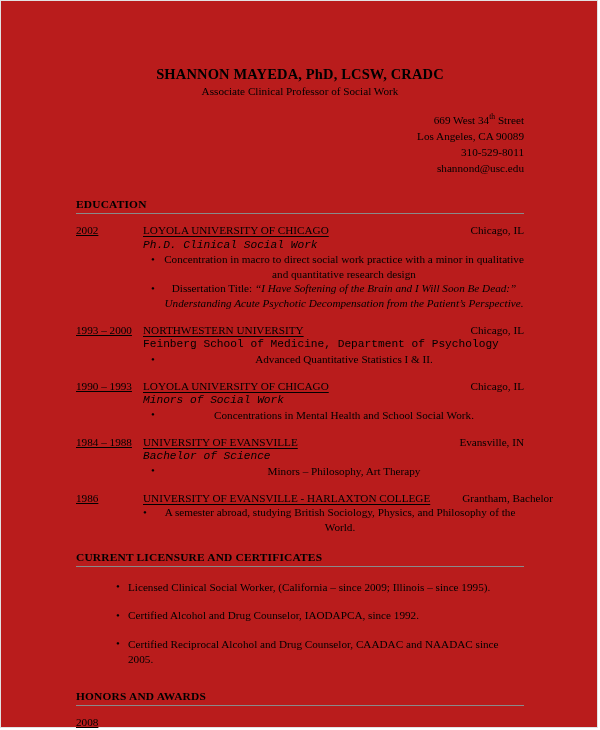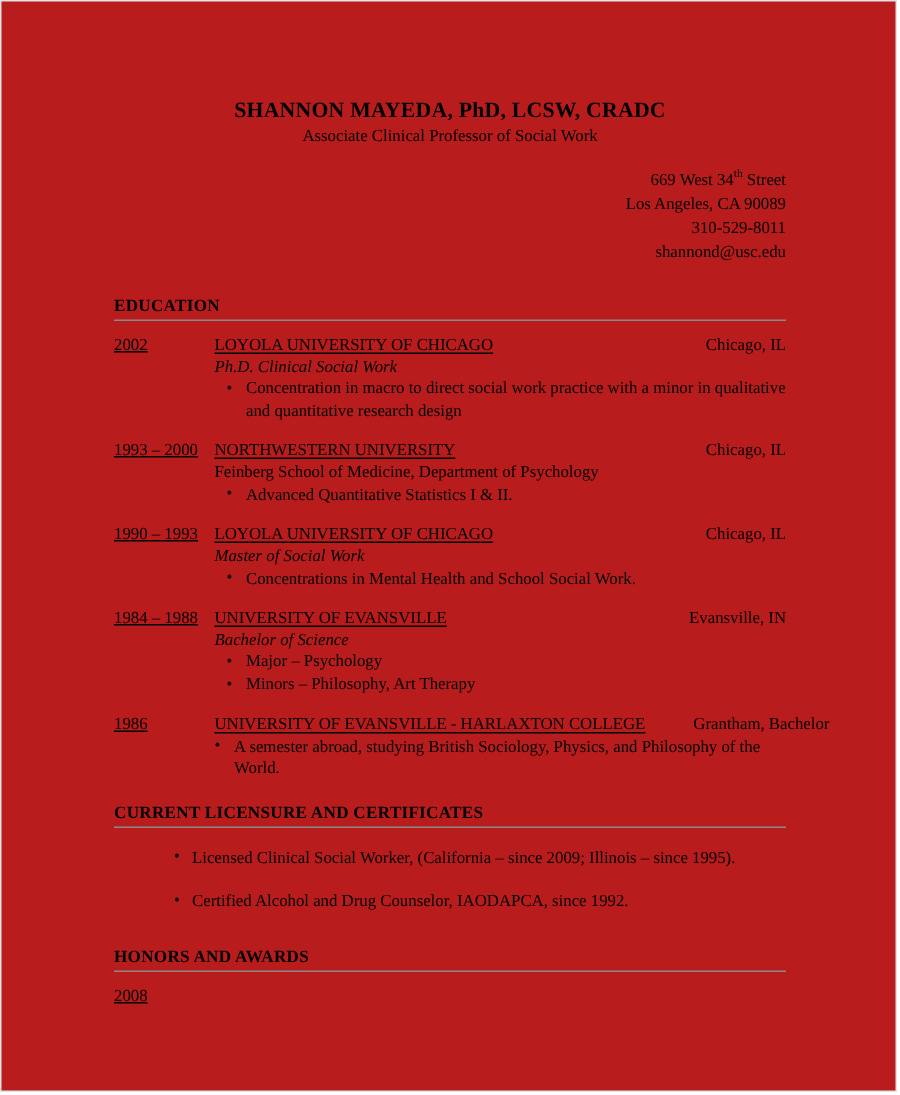--- a/index.html
+++ b/index.html
@@ -95,33 +95,34 @@
   .entry-org {
     text-decoration: underline;
     text-underline-offset: 1.5px;
     white-space: nowrap;
   }
   .entry-loc {
     white-space: nowrap;
     flex: none;
   }
   .entry-head.tight { justify-content: flex-start; gap: 32px; }
-  .entry-sub { line-height: 1.3; }
+  .entry-sub { line-height: 1.3; font-family: Liberation Mono, monospace; }
   .entry-sub.italic { font-style: italic; }
 
   
   ul.bullets {
     list-style: none;
     margin: 0;
     padding: 0;
   }
   ul.bullets > li {
     position: relative;
     padding-left: 21px;
     line-height: 1.31;
+    text-align: center;
   }
   ul.bullets > li::before {
     content: "\2022";
     position: absolute;
     left: 8px;
     top: -0.5px;
     font-size: 11px;
   }
   ul.bullets.flush > li { padding-left: 13px; }
   ul.bullets.flush > li::before { left: 0px; }
@@ -174,20 +175,21 @@
       <div class="entry" style="margin-bottom:12px;">
         <div class="entry-date">2002</div>
         <div class="entry-body">
           <div class="entry-head">
             <span class="entry-org">LOYOLA UNIVERSITY OF CHICAGO</span>
             <span class="entry-loc">Chicago, IL</span>
           </div>
           <div class="entry-sub italic">Ph.D. Clinical Social Work</div>
           <ul class="bullets">
             <li>Concentration in macro to direct social work practice with a minor in qualitative and quantitative research design</li>
+            <li><span>Dissertation Title: </span><span class="it">“I Have Softening of the Brain and I Will Soon Be Dead:” Understanding Acute Psychotic Decompensation from the Patient’s Perspective.</span></li>
           </ul>
         </div>
       </div>
 
       <div class="entry" style="margin-bottom:12px;">
         <div class="entry-date">1993 – 2000</div>
         <div class="entry-body">
           <div class="entry-head">
             <span class="entry-org">NORTHWESTERN UNIVERSITY</span>
             <span class="entry-loc">Chicago, IL</span>
@@ -199,37 +201,36 @@
         </div>
       </div>
 
       <div class="entry" style="margin-bottom:12px;">
         <div class="entry-date">1990 – 1993</div>
         <div class="entry-body">
           <div class="entry-head">
             <span class="entry-org">LOYOLA UNIVERSITY OF CHICAGO</span>
             <span class="entry-loc">Chicago, IL</span>
           </div>
-          <div class="entry-sub italic">Master of Social Work</div>
+          <div class="entry-sub italic">Minors of Social Work</div>
           <ul class="bullets">
             <li>Concentrations in Mental Health and School Social Work.</li>
           </ul>
         </div>
       </div>
 
       <div class="entry" style="margin-bottom:12px;">
         <div class="entry-date">1984 – 1988</div>
         <div class="entry-body">
           <div class="entry-head">
             <span class="entry-org">UNIVERSITY OF EVANSVILLE</span>
             <span class="entry-loc">Evansville, IN</span>
           </div>
           <div class="entry-sub italic">Bachelor of Science</div>
           <ul class="bullets">
-            <li>Major – Psychology</li>
             <li>Minors – Philosophy, Art Therapy</li>
           </ul>
         </div>
       </div>
 
       <div class="entry">
         <div class="entry-date">1986</div>
         <div class="entry-body">
           <div class="entry-head tight">
             <span class="entry-org">UNIVERSITY OF EVANSVILLE - HARLAXTON COLLEGE</span>
@@ -242,20 +243,21 @@
       </div>
     </div>
 
     <div class="section" style="margin-top:16px;">
       <div class="section-heading">CURRENT LICENSURE AND CERTIFICATES</div>
       <div class="section-rule"></div>
       <div class="lic-pad"></div>
       <ul class="lic">
         <li>Licensed Clinical Social Worker, (California – since 2009;  Illinois – since 1995).</li>
         <li>Certified Alcohol and Drug Counselor, IAODAPCA, since 1992.</li>
+        <li>Certified Reciprocal Alcohol and Drug Counselor, CAADAC and NAADAC since 2005.</li>
       </ul>
     </div>
 
     <div class="section" style="margin-top:24px;">
       <div class="section-heading">HONORS AND AWARDS</div>
       <div class="section-rule"></div>
       <div class="entry">
         <div class="entry-date">2008</div>
         <div class="entry-body">
           <div>

